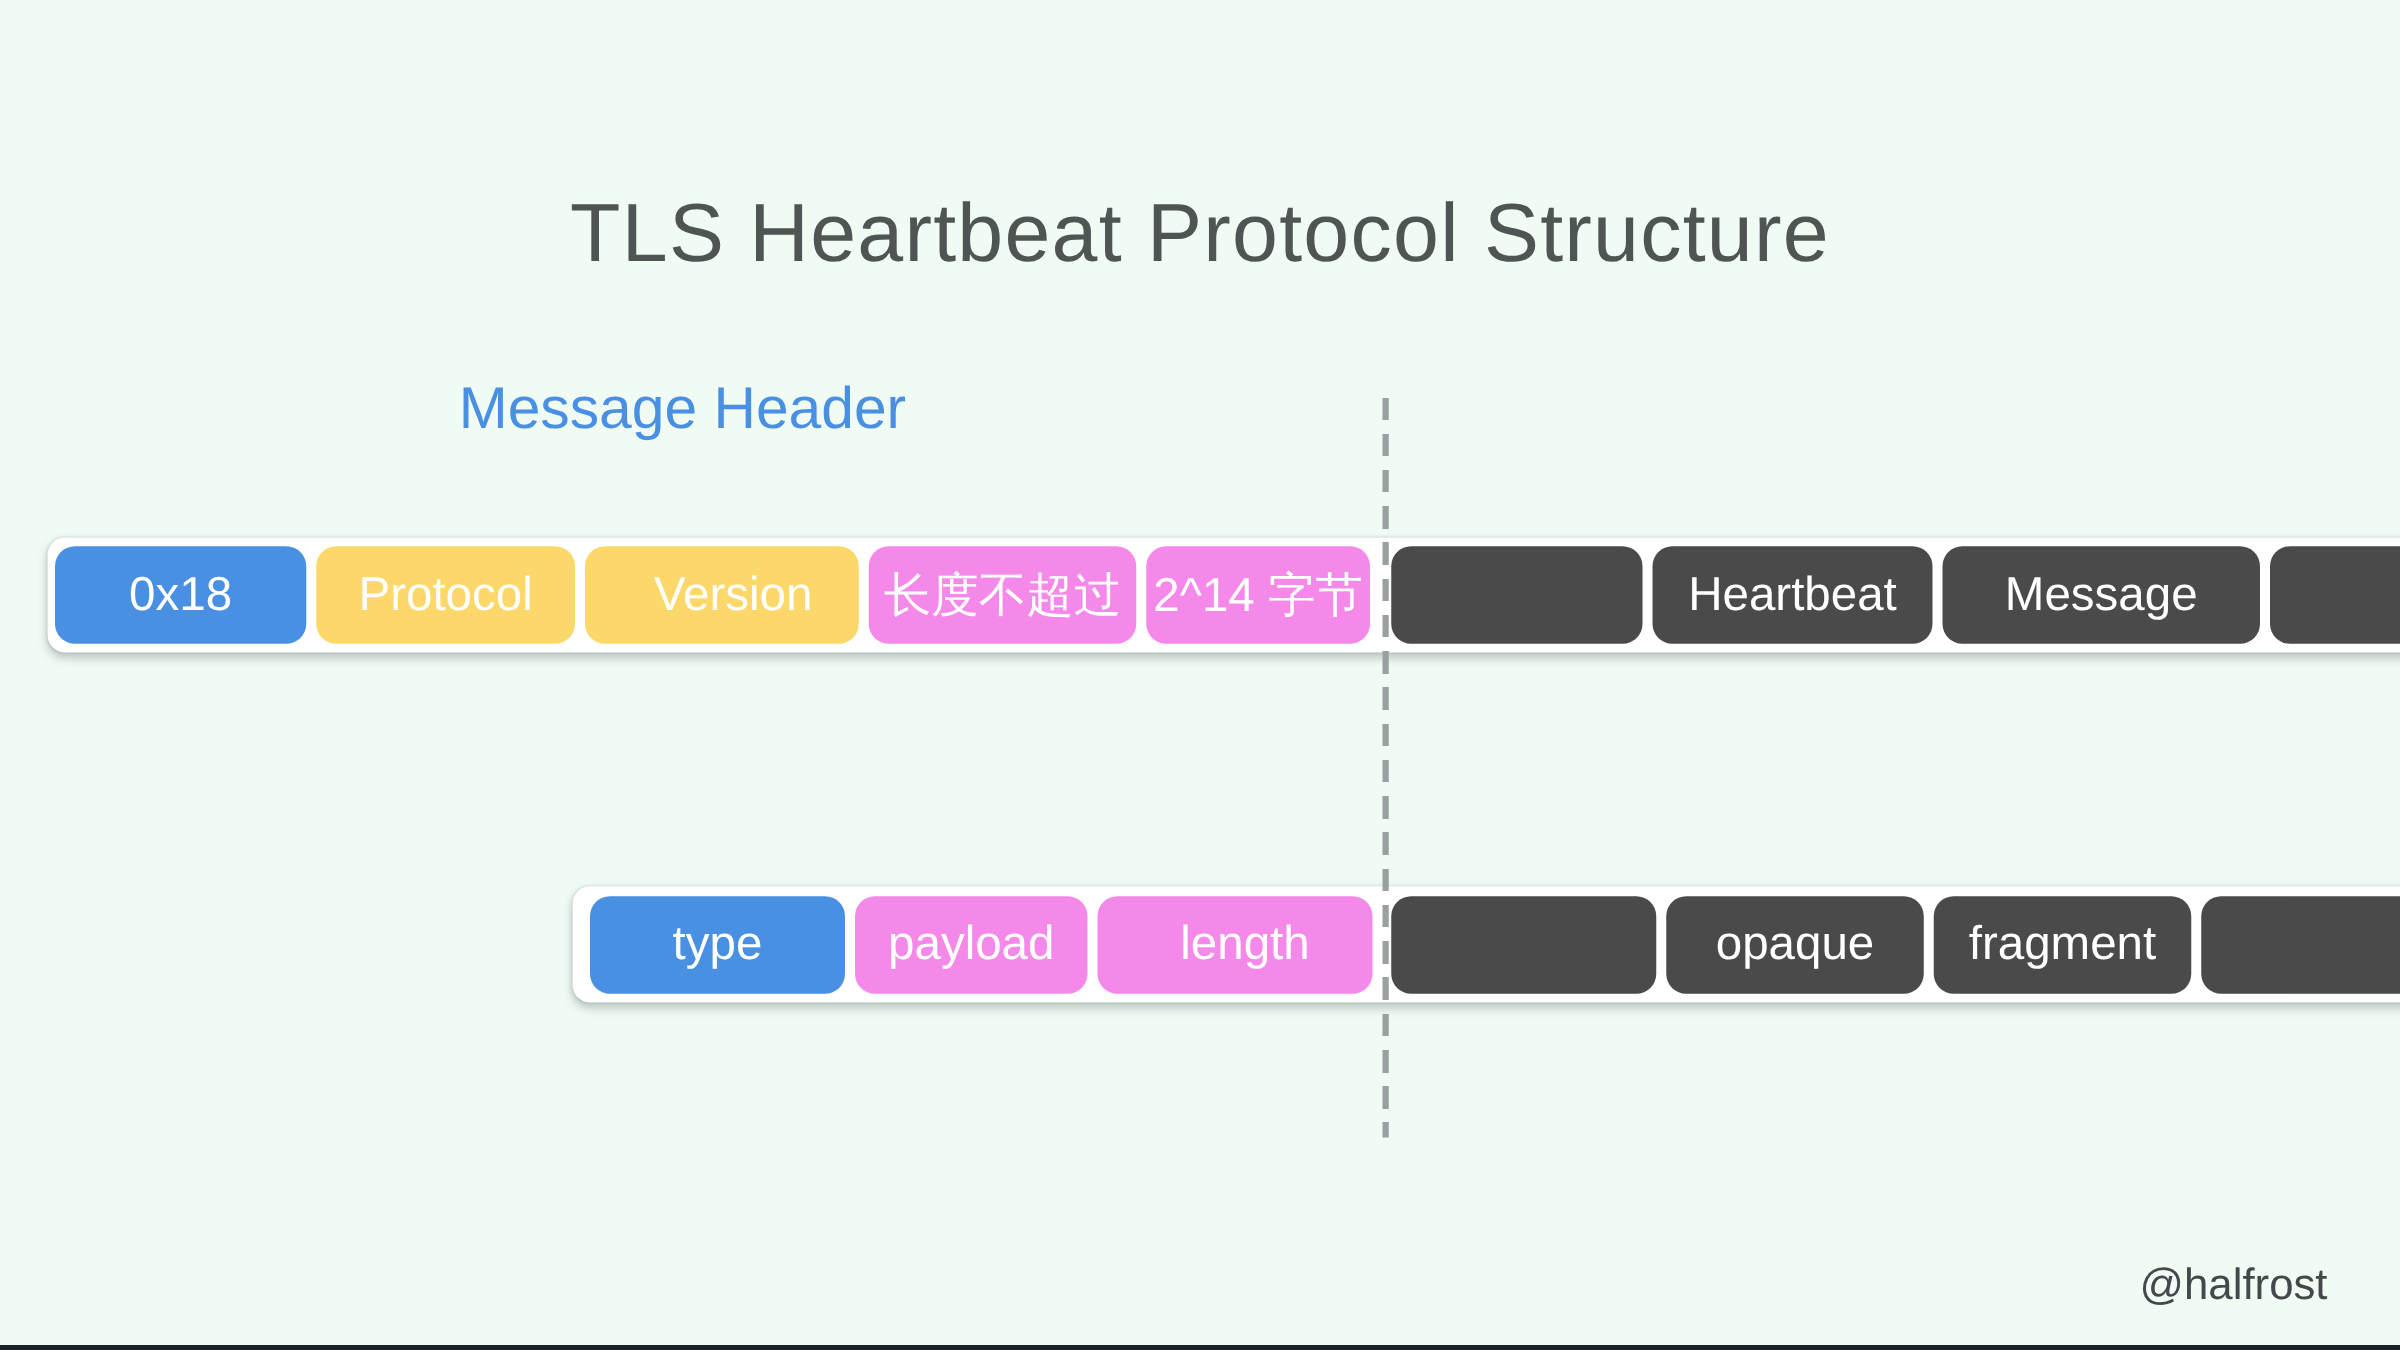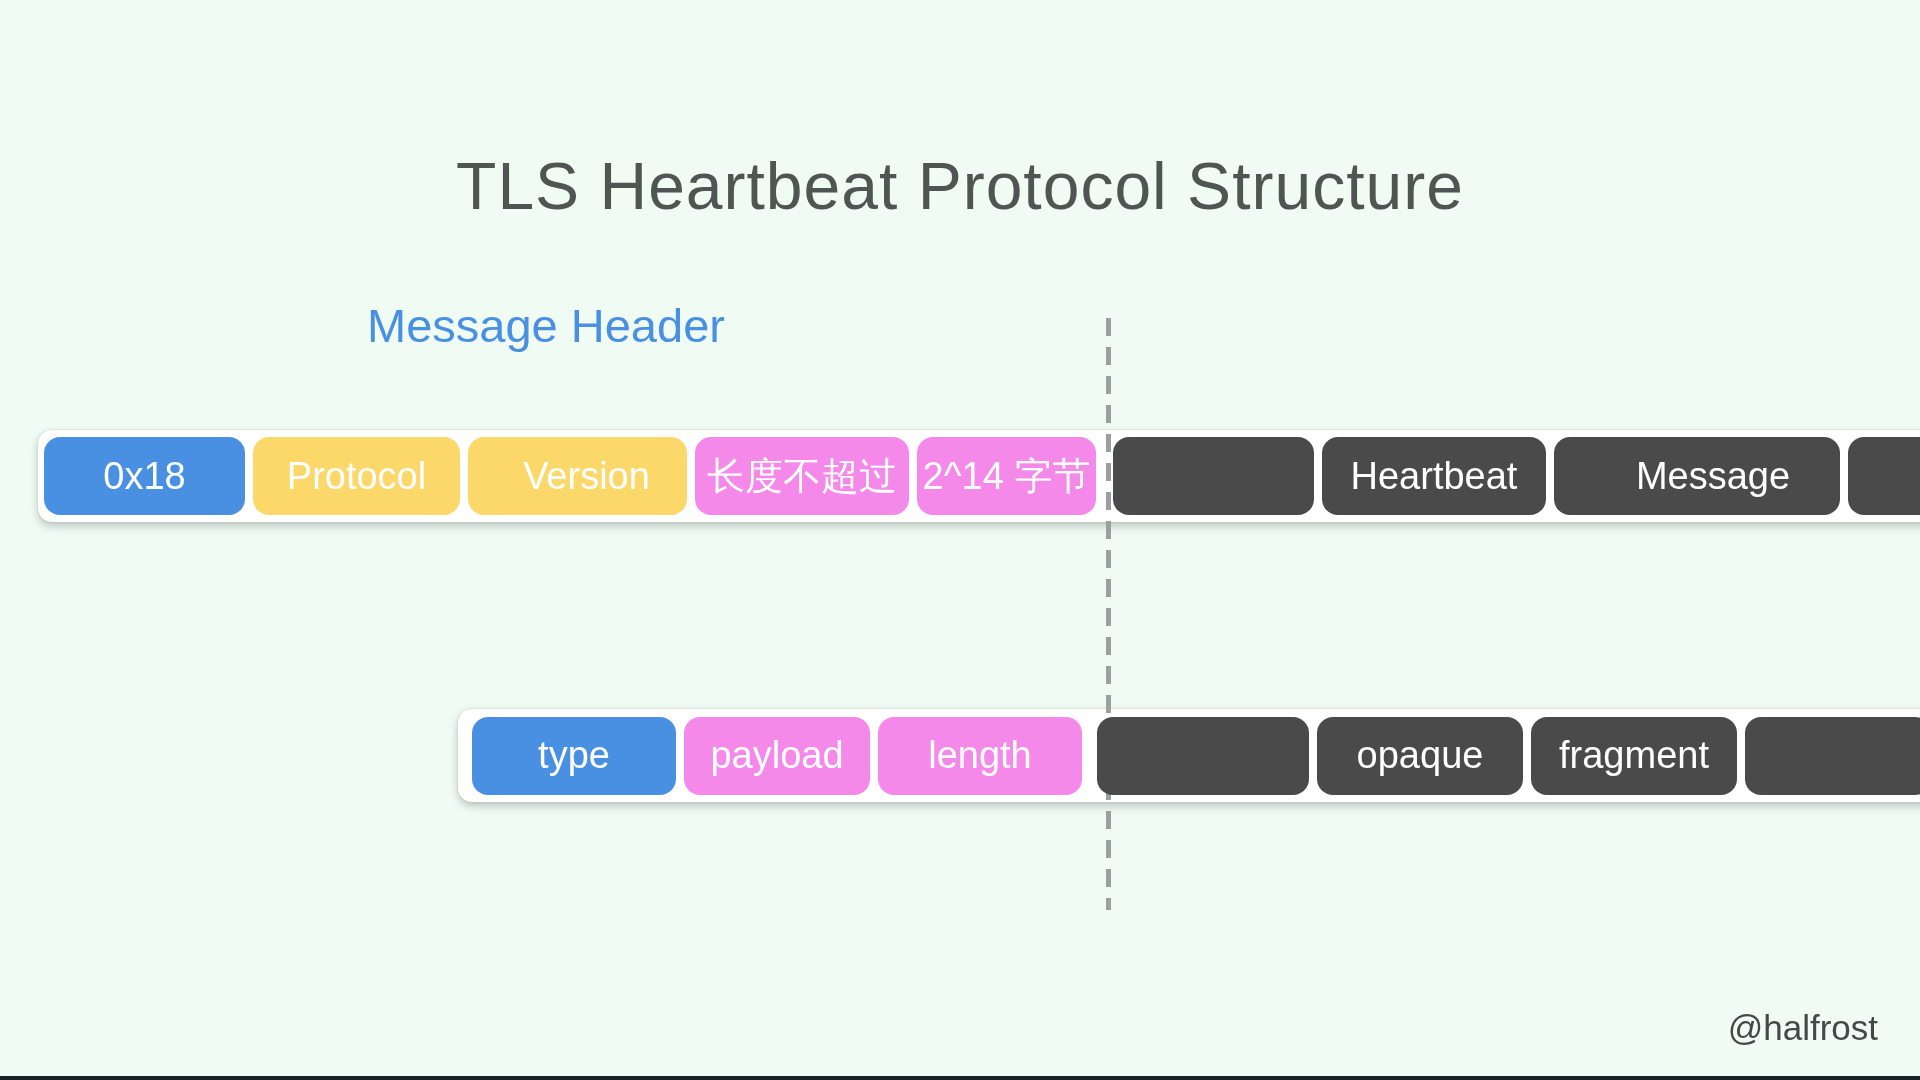--- a/index.html
+++ b/index.html
@@ -37,21 +37,21 @@
     position:relative;z-index:1;height:78px;flex:0 0 auto;
     border-radius:16px;display:flex;align-items:center;justify-content:center;
     color:#ffffff;font-size:38px;font-weight:400;white-space:nowrap;
     margin-right:8px;
   }
   .cell.blue{background:var(--blue);}
   .cell.yellow{background:var(--yellow);}
   .cell.pink{background:var(--pink);}
   .cell.dark{background:var(--dark);}
   .watermark{
-    position:absolute;right:42px;top:1008px;
+    position:absolute;right:58px;top:1008px;
     font-size:35px;color:var(--watermark);white-space:nowrap;
   }
   .bottom-bar{
     position:absolute;left:0;bottom:0;width:1920px;height:4px;
     background:var(--bottombar);
   }
 </style>
 </head>
 <body>
 
@@ -60,27 +60,27 @@
 <div class="section-label">Message Header</div>
 
 <div class="strip strip-row0">
     <div class="cell blue" style="width: 201px;">0x18</div>
     <div class="cell yellow" style="width: 207px;">Protocol</div>
     <div class="cell yellow" style="width: 201px; padding-left: 18px;">Version</div>
     <div class="cell pink" style="width: 214px;">长度不超过</div>
     <div class="cell pink" style="width: 179px;">2^14 字节</div>
     <div class="cell dark" style="width: 201px; margin-left: 9px;"></div>
     <div class="cell dark" style="width: 224px;">Heartbeat</div>
-    <div class="cell dark" style="width: 254px; padding-left: 32px;">Message</div>
+    <div class="cell dark" style="width: 254px;">Message</div>
     <div class="cell dark" style="width: 190px;"></div>
   </div>
 <div class="strip strip-row1">
     <div class="cell blue" style="width: 204px;">type</div>
     <div class="cell pink" style="width: 186px;">payload</div>
-    <div class="cell pink" style="width: 204px;">length</div>
+    <div class="cell pink" style="width: 204px; padding-left: 16px;">length</div>
     <div class="cell dark" style="width: 212px; margin-left: 7px;"></div>
     <div class="cell dark" style="width: 206px;">opaque</div>
     <div class="cell dark" style="width: 206px; text-align: right;">fragment</div>
     <div class="cell dark" style="width: 186px;"></div>
   </div>
 
 <div class="dash-line"></div>
 
 <div class="watermark">@halfrost</div>
 

